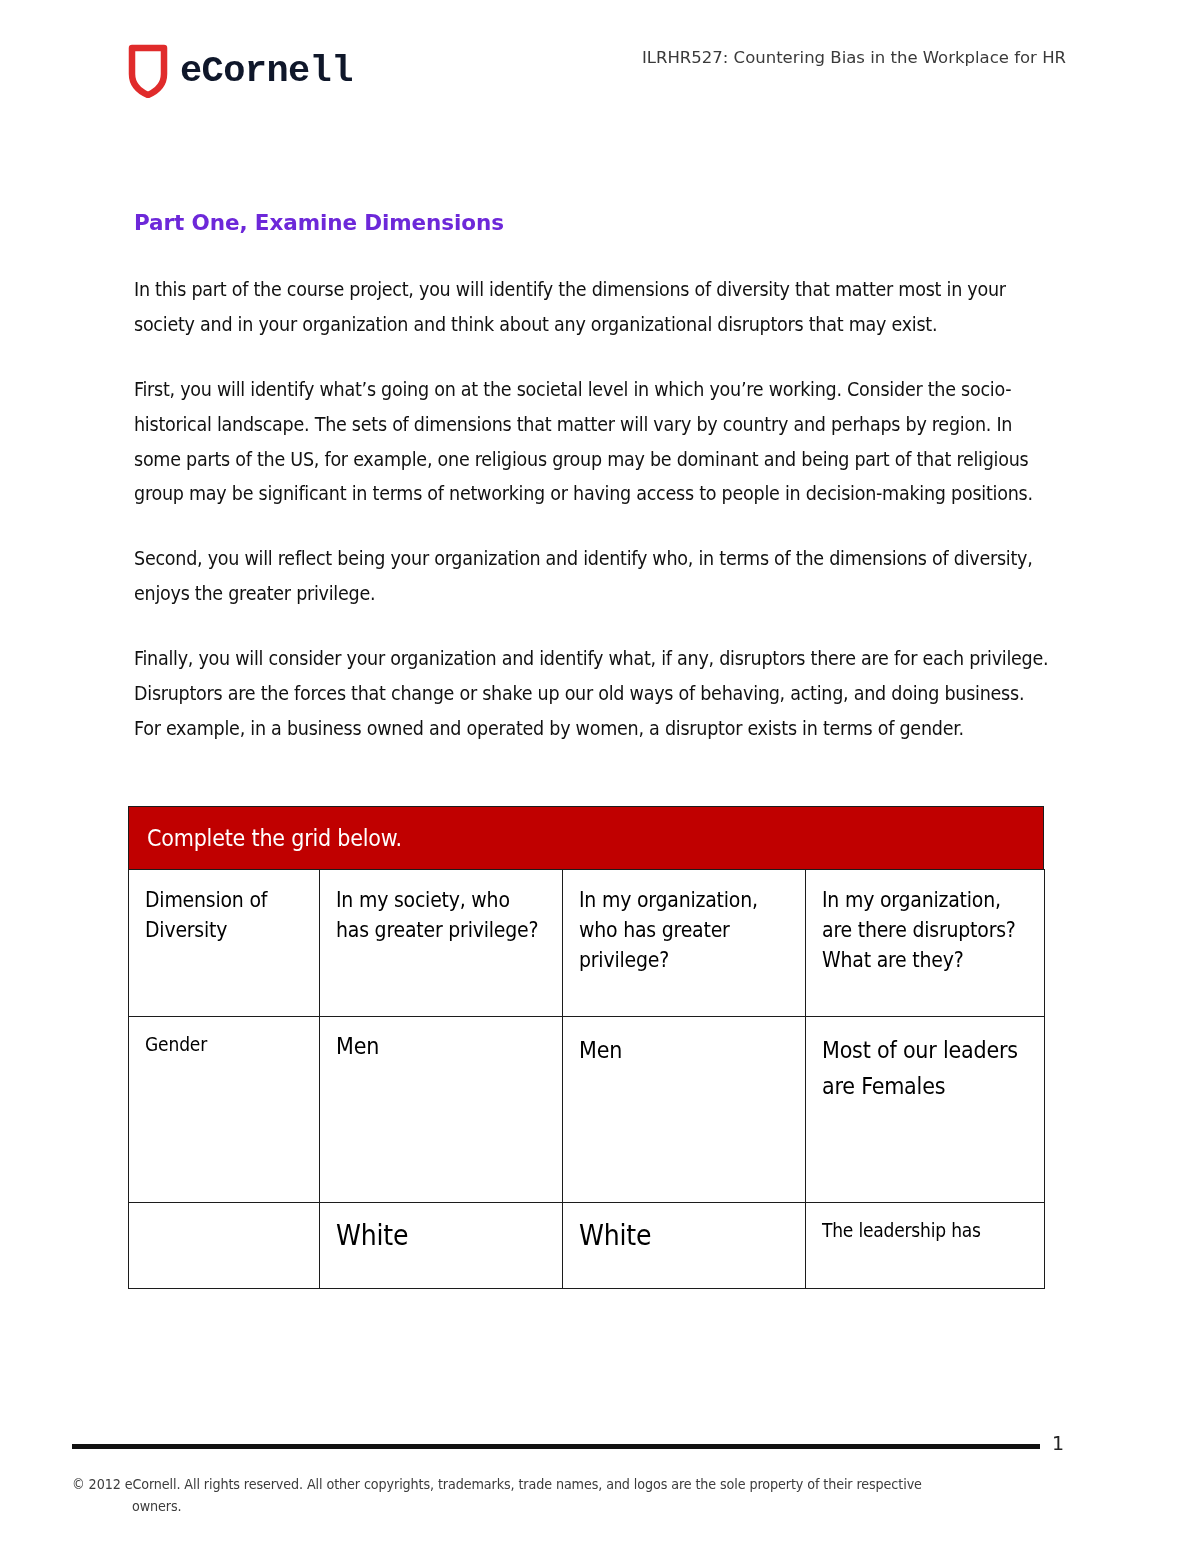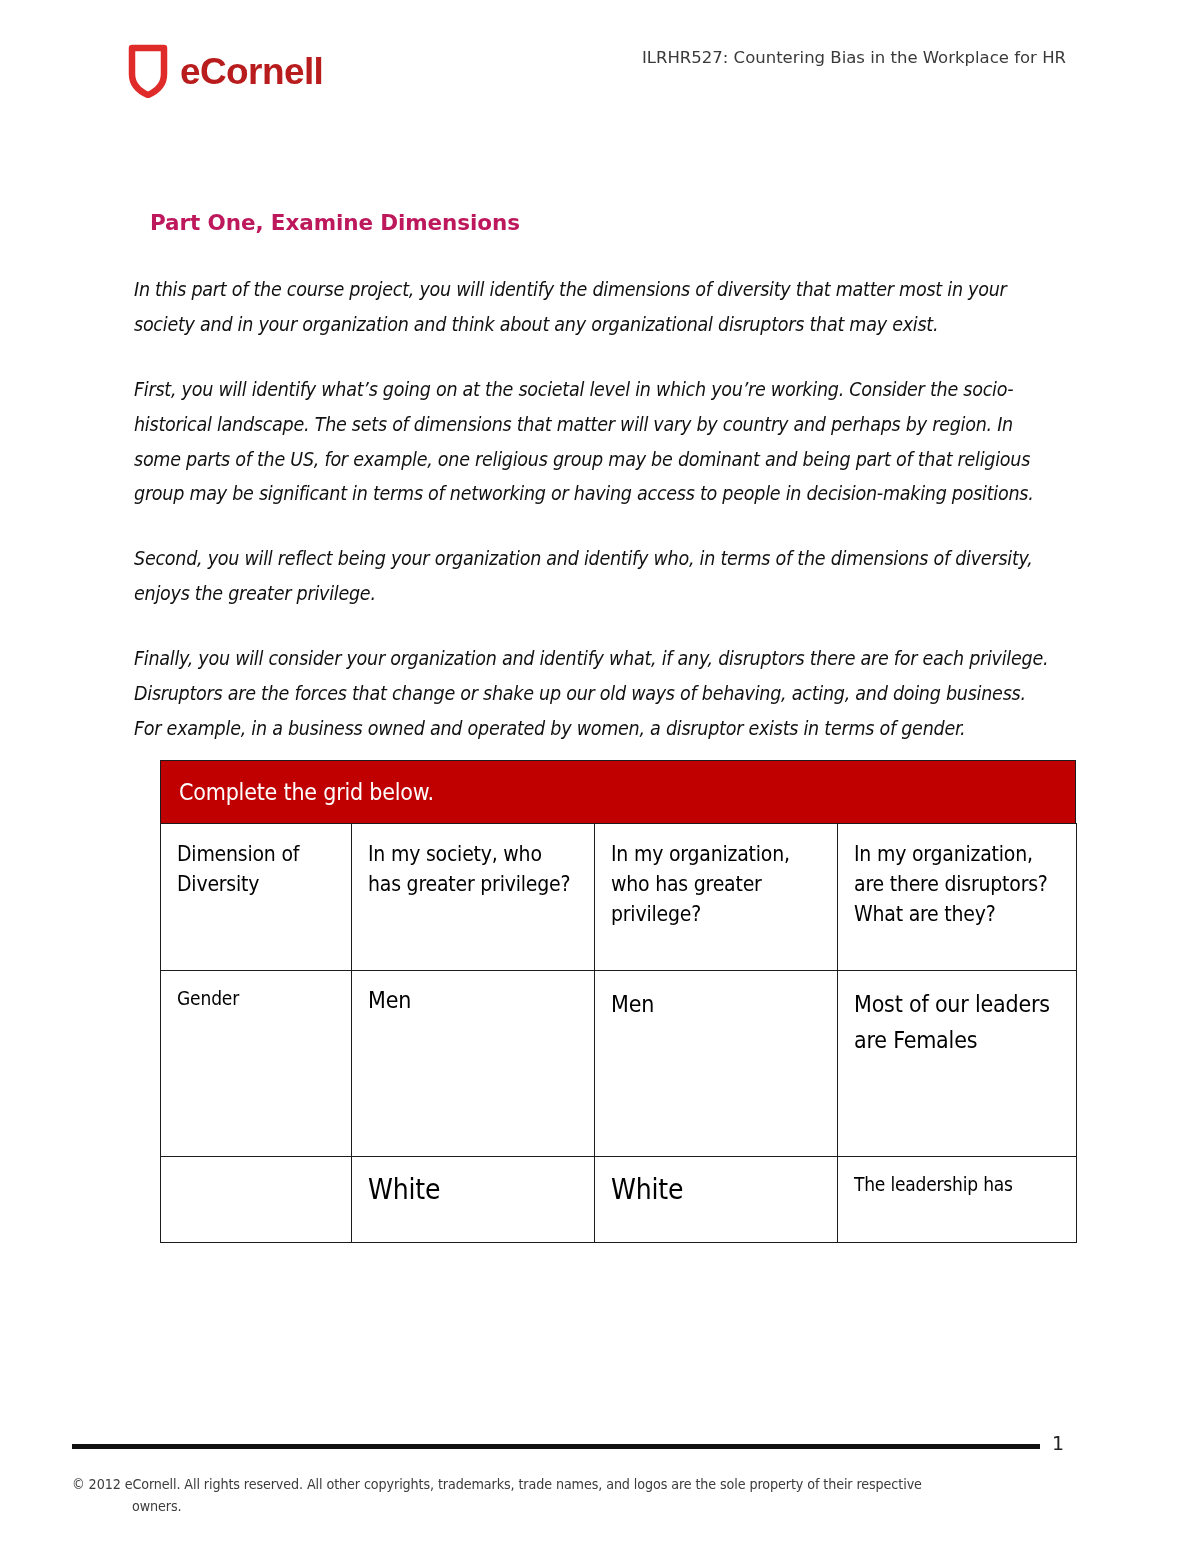--- a/index.html
+++ b/index.html
@@ -36,25 +36,25 @@
     display: flex;
     align-items: center;
     gap: 12px;
   }
   .shield-icon {
     display: block;
     width: 40px;
     height: 54px;
   }
   .logo-word {
-    font-family: Liberation Sans, sans-serif;
+    font-family: Liberation Mono, monospace;
     font-size: 37px;
     font-weight: bold;
     letter-spacing: -0.6px;
-    color: #b91c1c;
+    color: #0f172a;
     line-height: 1;
     white-space: nowrap;
   }
   .header-course {
     position: absolute;
     right: 134px;
     top: 2px;
     text-align: center;
     font-family: "DejaVu Sans", sans-serif;
     font-size: 16.5px;
@@ -69,42 +69,40 @@
     position: absolute;
     left: 134px;
     top: 210px;
     width: 915px;
   }
   .doc-title {
     font-family: "DejaVu Sans", sans-serif;
     font-size: 21.5px;
     font-weight: bold;
     letter-spacing: -0.1px;
-    margin: 0 0 38px 16px;
-    color: #be185d;
+    margin: 0 0 38px 0;
+    color: #6d28d9;
   }
   .para {
     font-family: "DejaVu Sans Condensed", "DejaVu Sans", sans-serif;
     font-stretch: condensed;
     font-size: 19.5px;
     line-height: 1.79;
     margin: 0 0 30px 0;
     color: #111111;
     letter-spacing: -0.25px;
-    font-style: italic;
   }
   .para:last-child { margin-bottom: 16px; }
 
   
   .grid-wrap {
     position: absolute;
     left: 128px;
-    top: 760px;
+    top: 806px;
     width: 916px;
-    margin-left: 32px;
   }
   .grid-banner {
     background: #C00000;
     border: 1.5px solid #1c1c1c;
     border-bottom: none;
     box-sizing: border-box;
     height: 63px;
     display: flex;
     align-items: center;
     padding-left: 18px;

